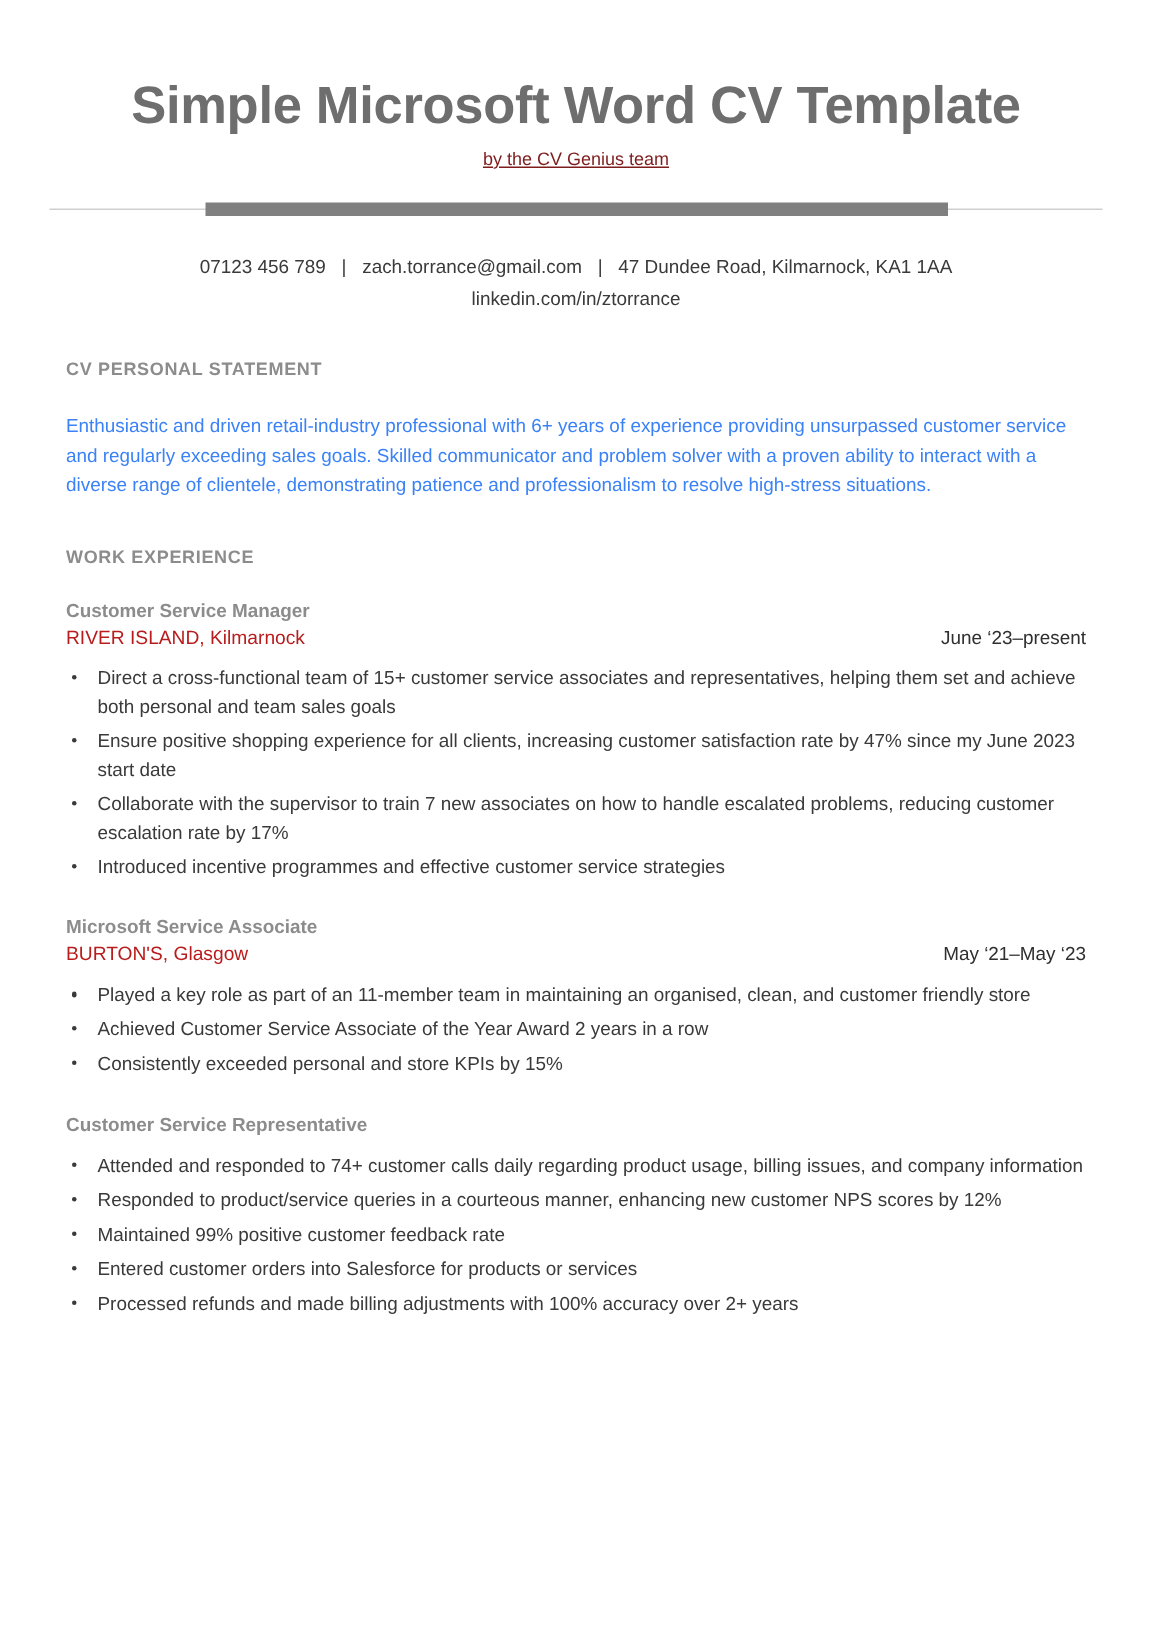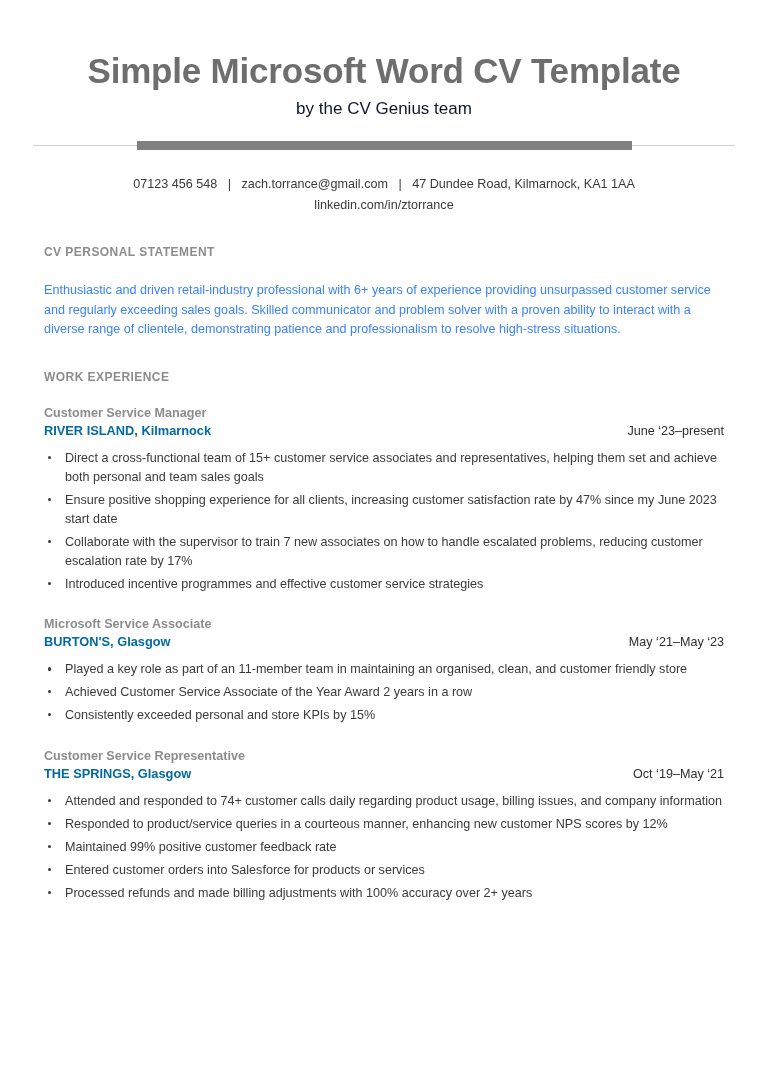--- a/index.html
+++ b/index.html
@@ -31,25 +31,26 @@
   }
   .doc-title {
     font-size: 35px;
     font-weight: bold;
     color: #6e6e6e;
     letter-spacing: -0.2px;
     line-height: 1.08;
     margin: 0;
   }
   .doc-subtitle {
-    font-size: 17px;
+    font-size: 12px;
     font-weight: normal;
-    color: #0f172a;
+    color: #7f1d1d;
     margin: 9px 0 0 0;
     line-height: 1.2;
+    text-decoration: underline;
   }
 
   
   .divider-wrap {
     position: relative;
     margin-top: 20px;
     height: 14px;
   }
   .divider-thin {
     position: absolute;
@@ -126,22 +127,21 @@
     line-height: 1.35;
   }
   .job-line {
     display: flex;
     align-items: baseline;
     justify-content: space-between;
     line-height: 1.35;
   }
   .job-company {
     font-size: 12.8px;
-    color: #0369a1;
-    font-weight: bold;
+    color: #b91c1c;
   }
   .job-dates {
     font-size: 12.6px;
     color: #2f2f2f;
     white-space: nowrap;
   }
 
   .bullets {
     list-style: none;
     margin: 9px 0 0 0;
@@ -178,21 +178,21 @@
     <div class="doc-subtitle">by the CV Genius team</div>
   </div>
 
   <div class="divider-wrap">
     <div class="divider-thin"></div>
     <div class="divider-bar"></div>
   </div>
 
   <div class="contact">
     <div class="contact-line">
-      <span>07123 456 548</span>
+      <span>07123 456 789</span>
       <span class="contact-sep">|</span>
       <span>zach.torrance@gmail.com</span>
       <span class="contact-sep">|</span>
       <span>47 Dundee Road, Kilmarnock, KA1 1AA</span>
     </div>
     <div class="contact-line">
       <span>linkedin.com/in/ztorrance</span>
     </div>
   </div>
 
@@ -228,24 +228,20 @@
         </div>
         <ul class="bullets">
           <li><span class="bullet-dot"></span><span>Played a key role as part of an 11-member team in maintaining an organised, clean, and customer friendly store</span></li>
           <li><span class="bullet-dot"></span><span>Achieved Customer Service Associate of the Year Award 2 years in a row</span></li>
           <li><span class="bullet-dot"></span><span>Consistently exceeded personal and store KPIs by 15%</span></li>
         </ul>
       </div>
 
       <div class="job">
         <div class="job-title">Customer Service Representative</div>
-        <div class="job-line">
-          <span class="job-company">THE SPRINGS, Glasgow</span>
-          <span class="job-dates">Oct ‘19–May ‘21</span>
-        </div>
         <ul class="bullets">
           <li><span class="bullet-dot"></span><span>Attended and responded to 74+ customer calls daily regarding product usage, billing issues, and company information</span></li>
           <li><span class="bullet-dot"></span><span>Responded to product/service queries in a courteous manner, enhancing new customer NPS scores by 12%</span></li>
           <li><span class="bullet-dot"></span><span>Maintained 99% positive customer feedback rate</span></li>
           <li><span class="bullet-dot"></span><span>Entered customer orders into Salesforce for products or services</span></li>
           <li><span class="bullet-dot"></span><span>Processed refunds and made billing adjustments with 100% accuracy over 2+ years</span></li>
         </ul>
       </div>
 
     </div>

